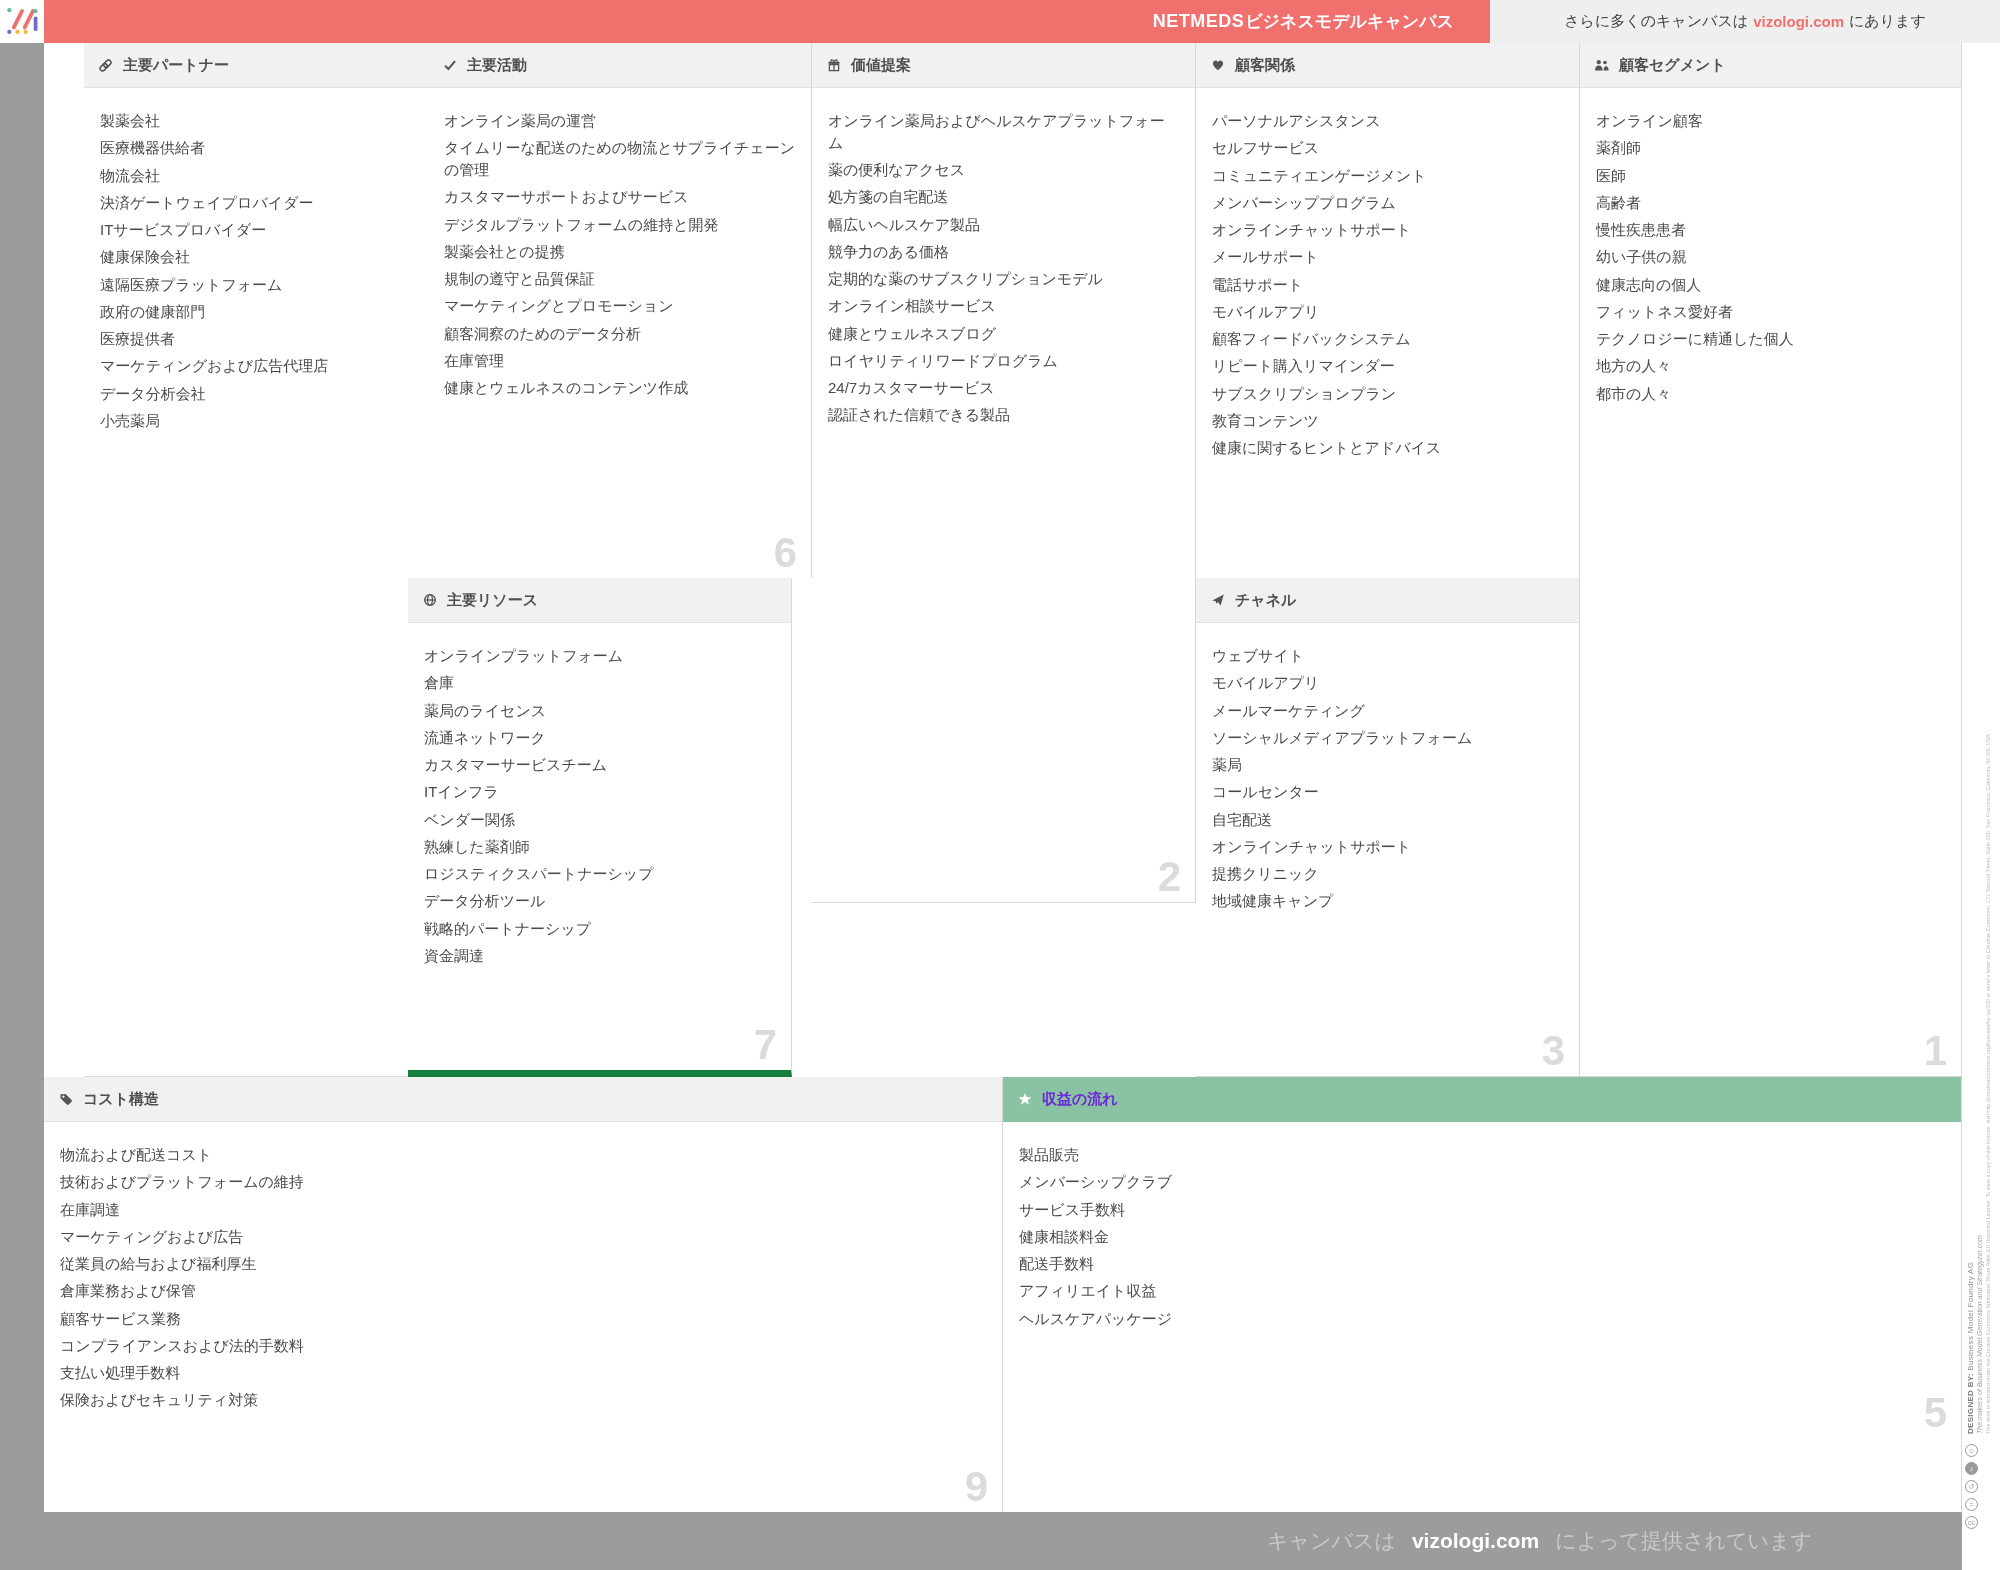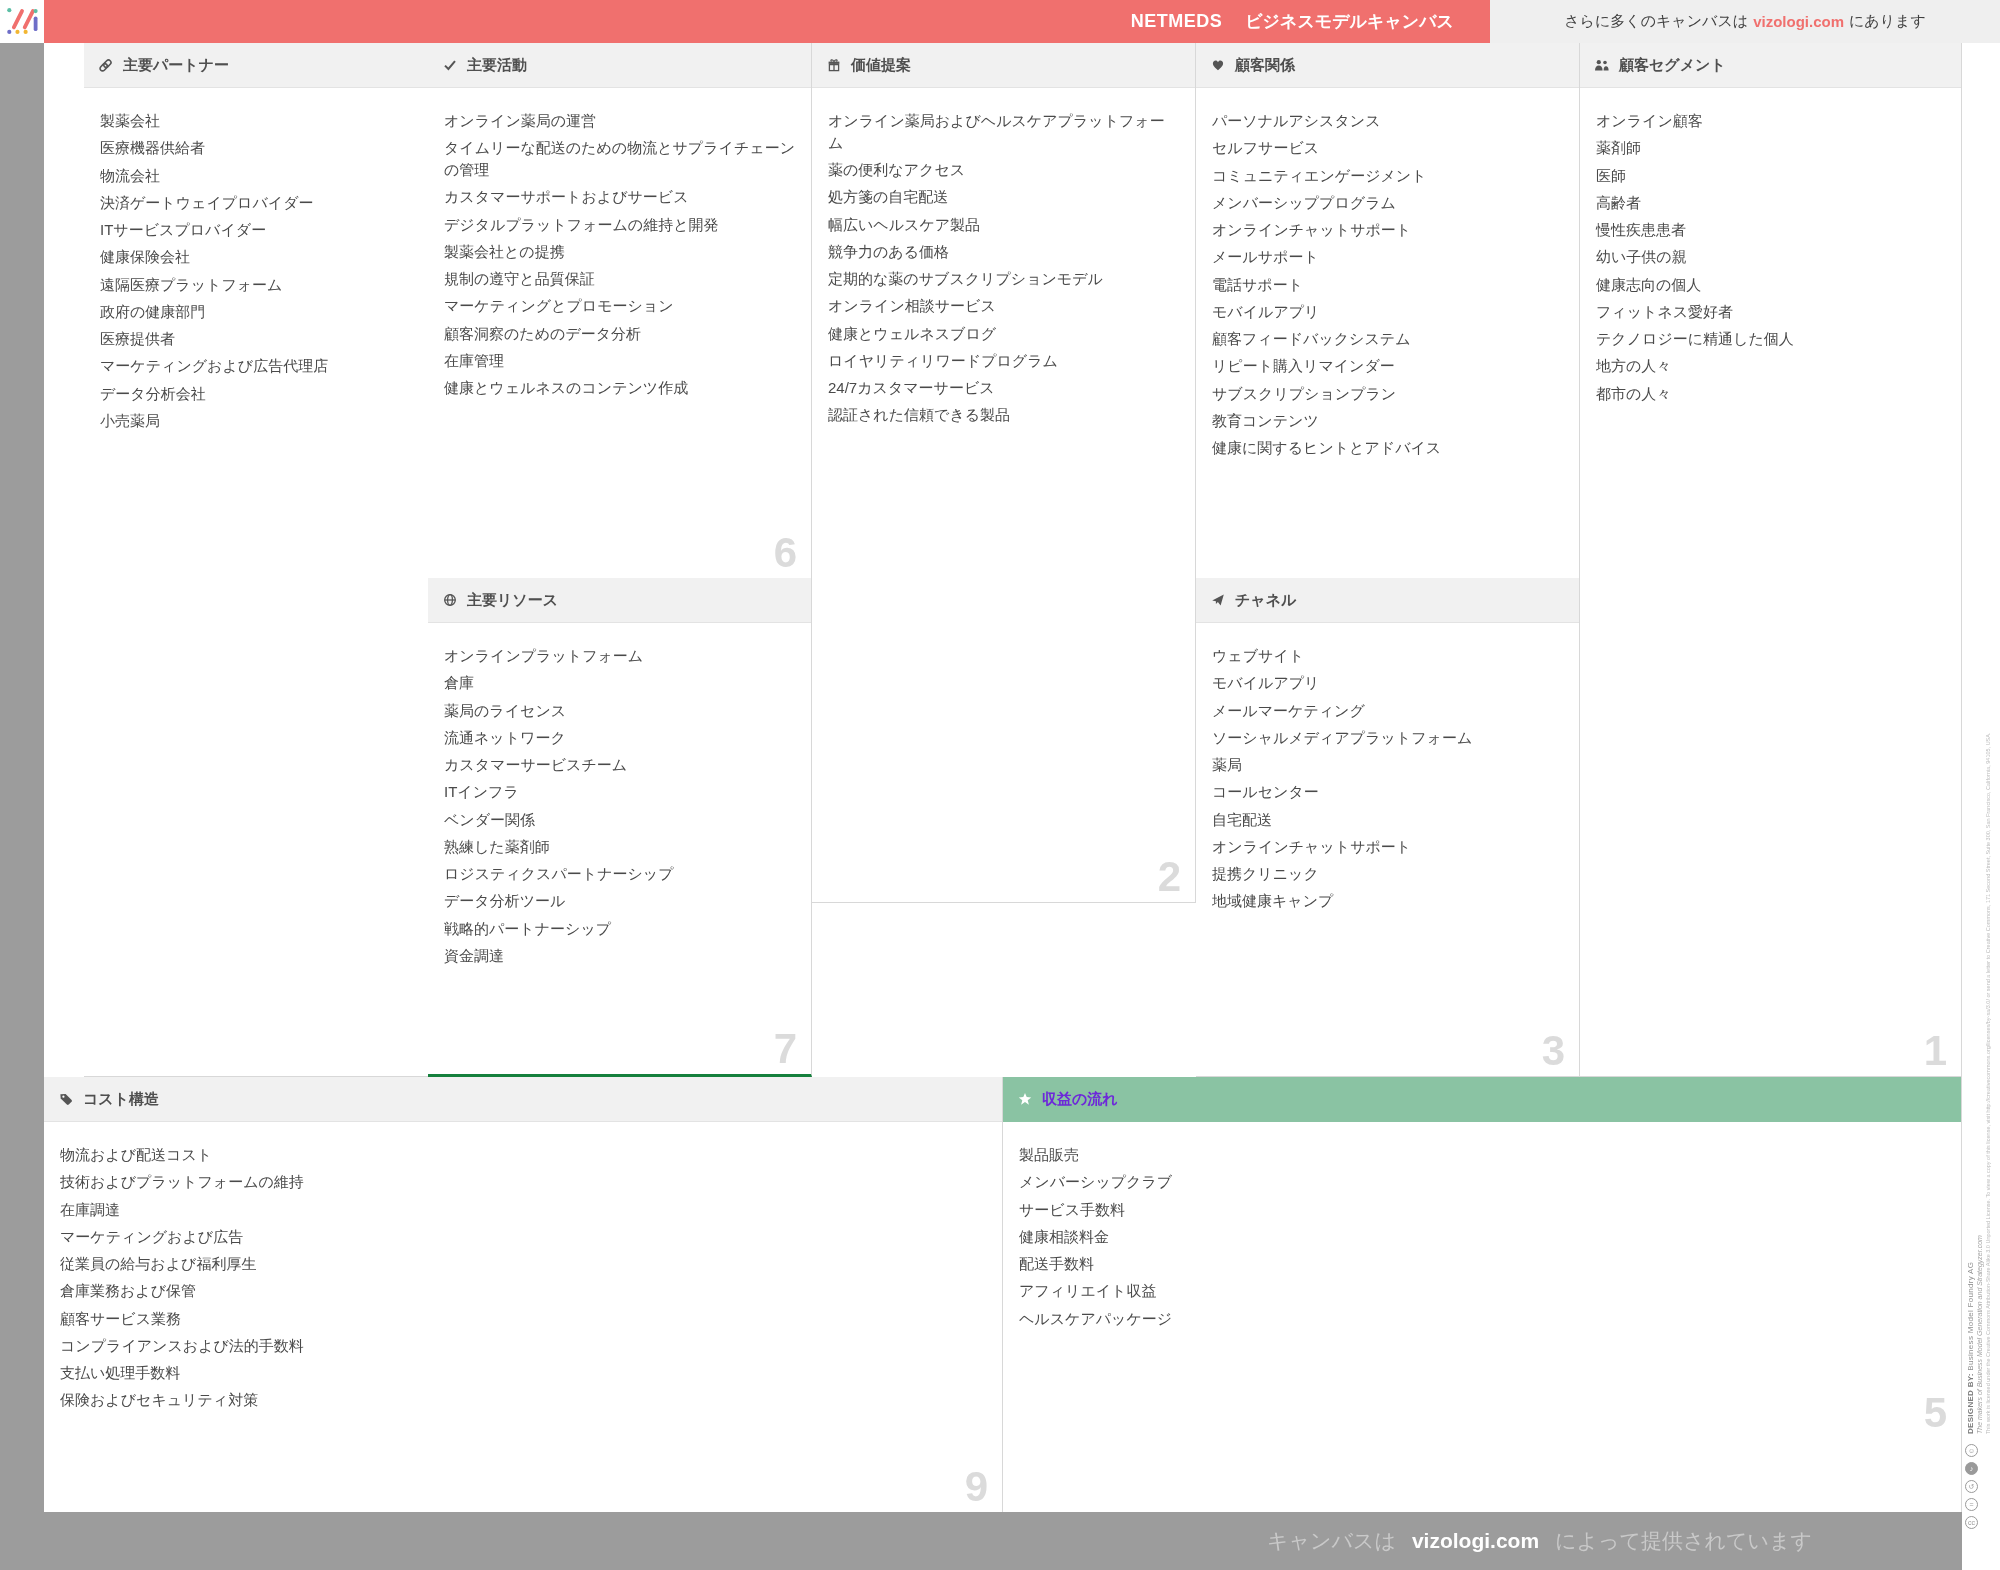--- a/index.html
+++ b/index.html
@@ -2,36 +2,36 @@
 <html lang="ja"><head>
 <meta charset="utf-8">
 <style>
   * { margin:0; padding:0; box-sizing:border-box; }
   html,body { width:2000px; height:1570px; }
   body { position:relative; background:#fff; font-family:"Liberation Sans","DejaVu Sans",sans-serif; overflow:hidden; }
 
   
   #logo-box { position:absolute; left:0; top:0; width:44px; height:43px; background:#fff; display:flex; align-items:center; justify-content:center; }
   #topbar { position:absolute; left:44px; top:0; width:1446px; height:43px; background:#f0706e; display:flex; align-items:center; justify-content:flex-end; padding-right:36px; }
-  #topbar .brand { color:#fff; font-weight:bold; font-size:18px; letter-spacing:.5px; margin-right:23px; }
+  #topbar .brand { color:#fff; font-weight:bold; font-size:18px; letter-spacing:.5px; margin-right:1px; }
   #topbar .ttl { color:#fff; font-weight:bold; font-size:17px; }
   #promo { position:absolute; left:1490px; top:0; width:510px; height:43px; background:#efefef; display:flex; align-items:center; justify-content:center; gap:5px; font-size:15px; color:#3f3f3f; }
   #promo .lnk { color:#f0706e; font-weight:bold; text-decoration:none; }
 
   
   #left-strip { position:absolute; left:0; top:43px; width:44px; height:1469px; background:#9c9c9c; }
   #footer { position:absolute; left:0; top:1512px; width:1962px; height:58px; background:#9c9c9c; display:flex; align-items:center; justify-content:flex-end; gap:16px; padding-right:150px; font-size:21px; color:#c9c9c9; }
   #footer .lnk { color:#fff; font-weight:bold; text-decoration:none; }
   #right-strip { position:absolute; left:1962px; top:43px; width:38px; height:1527px; background:#fff; }
 
   
   .panel { position:absolute; background:#fff; border-right:1px solid #d8d8d8; }
   #p-partners      { left:44px;   top:43px;   width:384px; height:1034px; border-bottom:1px solid #d8d8d8;margin-left:40px; }
   #p-activities    { left:428px;  top:43px;   width:384px; height:535px; }
-  #p-resources     { left:428px;  top:578px;  width:384px; height:499px; border-bottom:3px solid #15803d; }
+  #p-resources     { left:408px;  top:578px;  width:384px; height:499px; border-bottom:7px solid #15803d; }
   #p-value         { left:812px;  top:43px;   width:384px; height:860px; border-bottom:1px solid #d8d8d8; }
   #p-relationships { left:1196px; top:43px;   width:384px; height:598px; }
   #p-channels      { left:1196px; top:578px;  width:384px; height:499px; border-bottom:1px solid #d8d8d8; }
   #p-segments      { left:1580px; top:43px;   width:382px; height:1034px; border-bottom:1px solid #d8d8d8; }
   #p-cost          { left:44px;   top:1077px; width:959px; height:435px; }
   #p-revenue       { left:1003px; top:1077px; width:959px; height:435px; }
 
   .panel-head { height:45px; background:#f1f1f1; border-bottom:1px solid #e3e3e3; display:flex; align-items:center; gap:10px; padding:0 14px; }
   .panel-title { font-size:15px; font-weight:bold; color:#4f4f4f; }
   #p-revenue .panel-head { background:#8ac3a3; border-bottom-color:#8ac3a3; }

